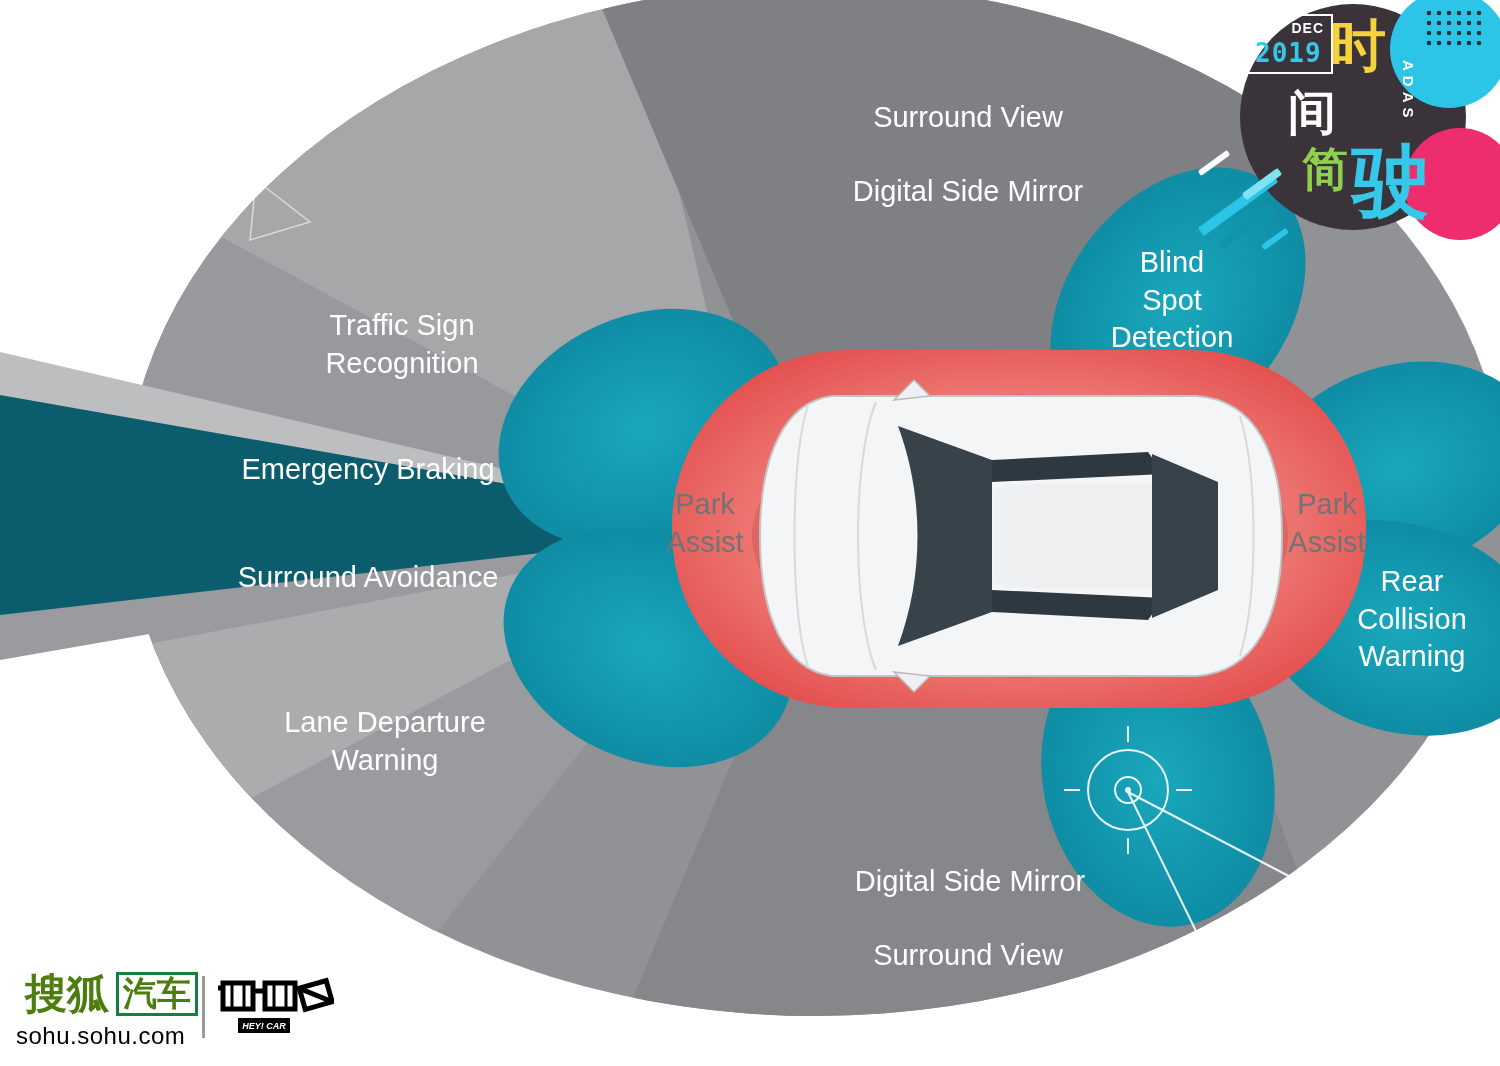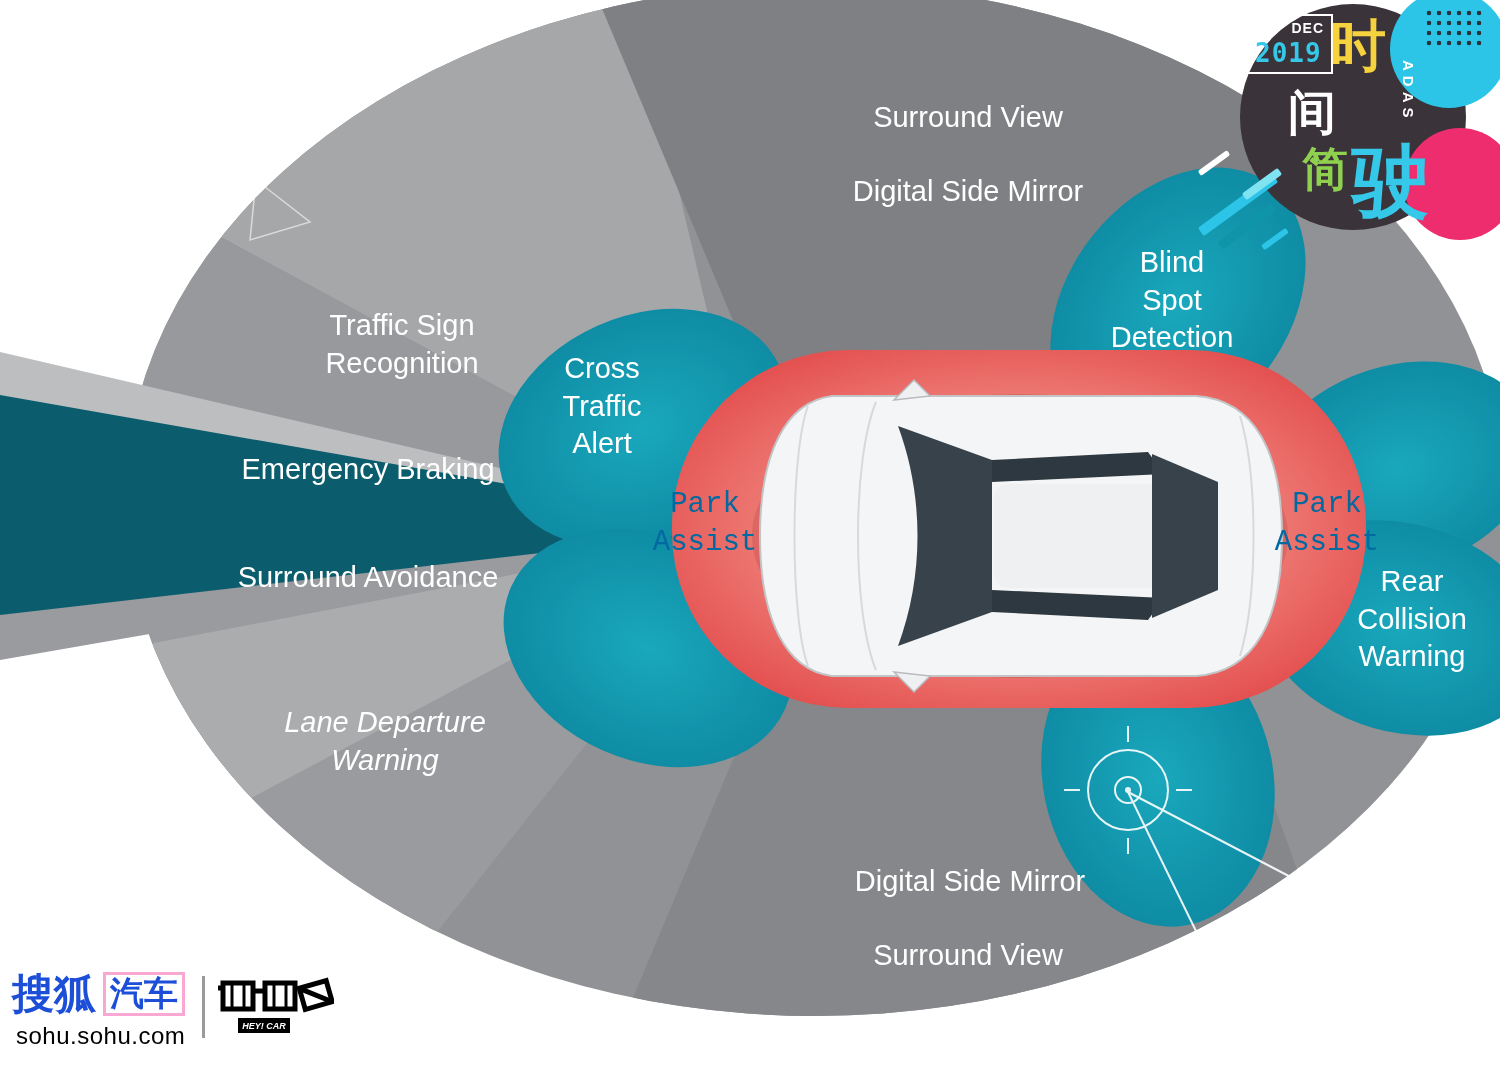--- a/index.html
+++ b/index.html
@@ -1,44 +1,44 @@
 <!DOCTYPE html>
 <html><head>
 <meta charset="utf-8">
 <style>
   html,body{margin:0;padding:0;background:#fff;}
   .stage{position:relative;width:1500px;height:1066px;background:#fff;overflow:hidden;
          font-family:"Liberation Sans",sans-serif;}
   .stage svg.canvas{position:absolute;left:0;top:0;}
   .lbl{position:absolute;transform:translate(-50%,-50%);color:#fff;font-size:29px;
        line-height:1.3;text-align:center;white-space:pre-line;z-index:5;}
-  .lbl.dark{color:#0369a1;font-family:Liberation Mono, monospace;}
+  .lbl.dark{color:#737373;}
   
   .badge-el{position:absolute;z-index:6;}
   .circ{border-radius:50%;}
   .badge-dark{left:1240px;top:4px;width:226px;height:226px;background:#3a3339;}
   .badge-cyan{left:1390px;top:-10px;width:118px;height:118px;background:#2cc5e8;}
   .badge-pink{left:1404px;top:128px;width:112px;height:112px;background:#ee2d6f;}
   .dotgrid{left:1424px;top:8px;width:58px;height:42px;z-index:7;
            background:radial-gradient(#27323a 2px,transparent 2.6px) 0 0/10px 10px;}
   .date-box{left:1246px;top:14px;border:2px solid #fff;padding:3px 7px 4px;color:#fff;
             font-size:14px;font-weight:bold;letter-spacing:1px;z-index:7;text-align:left;}
   .date-box sup{font-size:9px;}
   .year{display:block;margin-top:2px;color:#35c8e8;font-size:26px;font-weight:bold;
         letter-spacing:1px;font-family:"DejaVu Sans Mono",monospace;}
   .adas-v{left:1400px;top:60px;writing-mode:vertical-rl;color:#fff;font-size:15px;
           font-weight:bold;letter-spacing:5px;z-index:7;}
   .cnc{position:absolute;z-index:7;font-weight:bold;line-height:1;font-family:"DejaVu Sans",sans-serif;}
   .c-yellow{color:#f6d23f}.c-white{color:#fff}.c-green{color:#8fd14f}.c-cyan{color:#35c8e8}
   .stripe{position:absolute;z-index:6;transform:rotate(-36deg);border-radius:2px;}
   
-  .sohu-logo{position:absolute;left:12px;top:966px;display:flex;align-items:center;gap:7px;z-index:6;
-             color:#1d4ed8;font-family:Liberation Sans, sans-serif;}
+  .sohu-logo{position:absolute;left:25px;top:966px;display:flex;align-items:center;gap:7px;z-index:6;
+             color:#4d7c0f;font-family:Liberation Sans, sans-serif;}
   .sohu-main{font-size:42px;font-weight:bold;}
-  .sohu-box{font-size:34px;font-weight:bold;border:3px solid #f9a8d4;padding:1px 4px;line-height:1.05;}
+  .sohu-box{font-size:34px;font-weight:bold;border:3px solid #15803d;padding:1px 4px;line-height:1.05;}
   .sohu-url{position:absolute;left:16px;top:1022px;font-size:24px;color:#000;z-index:6;letter-spacing:.5px;}
   .divider{position:absolute;left:202px;top:976px;width:3px;height:62px;background:#9a9a9a;z-index:6;}
   .heycar{position:absolute;left:218px;top:976px;z-index:6;}
 </style>
 </head>
 <body>
 
 <div class="stage">
 
   <svg class="canvas" width="1500" height="1066" viewBox="0 0 1500 1066">
@@ -117,36 +117,33 @@
       <line x1="1336" y1="1004" x2="1500" y2="962"></line>
       <line x1="1328" y1="1032" x2="1500" y2="992"></line>
       <polygon points="256,180 310,222 250,240" stroke-width="1.5" opacity="0.65"></polygon>
     </g>
   </svg>
 
   <div class="lbl" style="left:968px;top:118px;">Surround View</div>
   <div class="lbl" style="left:968px;top:192px;">Digital Side Mirror</div>
   <div class="lbl" style="left:402px;top:345px;">Traffic Sign
 Recognition</div>
-  <div class="lbl" style="left:602px;top:407px;">Cross
-Traffic
-Alert</div>
   <div class="lbl" style="left:1172px;top:301px;">Blind
 Spot
 Detection</div>
   <div class="lbl" style="left:368px;top:470px;">Emergency Braking</div>
   <div class="lbl" style="left:368px;top:578px;">Surround Avoidance</div>
   <div class="lbl dark" style="left:705px;top:524px;">Park
 Assist</div>
   <div class="lbl dark" style="left:1327px;top:524px;">Park
 Assist</div>
   <div class="lbl" style="left:1412px;top:620px;">Rear
 Collision
 Warning</div>
-  <div class="lbl" style="left:385px;top:742px;font-style:italic;">Lane Departure
+  <div class="lbl" style="left:385px;top:742px;">Lane Departure
 Warning</div>
   <div class="lbl" style="left:970px;top:882px;">Digital Side Mirror</div>
   <div class="lbl" style="left:968px;top:956px;">Surround View</div>
 
   <div class="badge-el circ badge-dark"></div>
   <div class="badge-el circ badge-cyan"></div>
   <div class="badge-el circ badge-pink"></div>
   <div class="badge-el dotgrid"></div>
   <div class="badge-el date-box">
     <span>30</span><sup>TH</sup>

